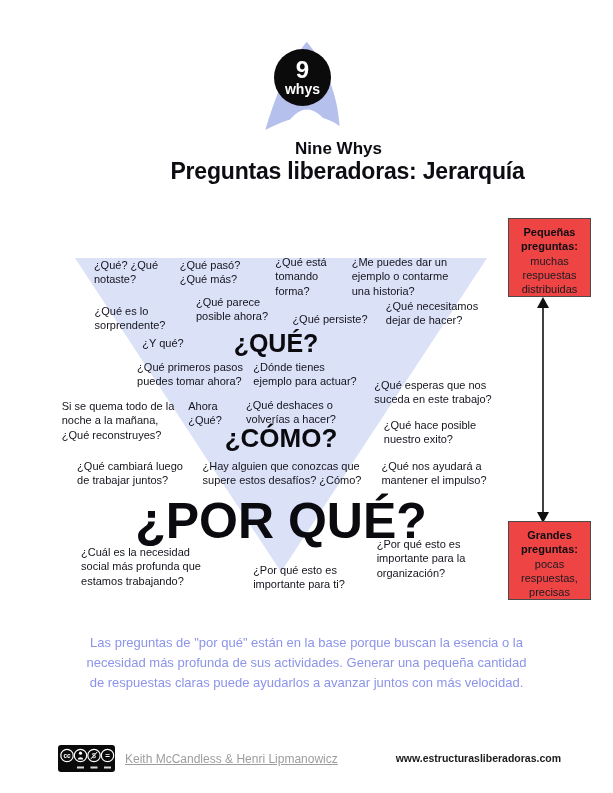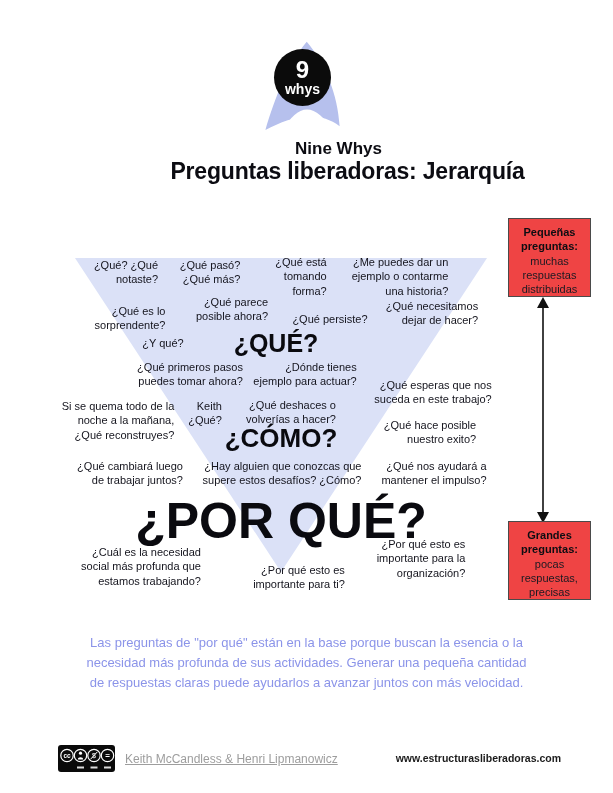--- a/index.html
+++ b/index.html
@@ -16,21 +16,21 @@
   .subtitle{position:absolute;left:0;top:139px;width:613px;text-align:center;
             font-size:17px;font-weight:bold;color:#0c0c12;padding-left:32px;}
   .title{position:absolute;left:0;top:158px;width:613px;text-align:center;
          font-size:23px;font-weight:bold;color:#0c0c12;letter-spacing:-0.2px;margin-left:41px;}
 
   
   .triangle{position:absolute;left:75px;top:258px;width:412px;height:314px;background:#dbe1f7;
             clip-path:polygon(0 0,100% 0,50% 100%);}
 
   
-  .q{position:absolute;transform:translate(-50%,-50%);white-space:pre-line;text-align:right;
+  .q{position:absolute;transform:translate(-50%,-50%);white-space:pre-line;text-align:left;
      font-size:11px;line-height:1.3;color:#14141d;}
   .level{position:absolute;transform:translate(-50%,-50%);font-weight:bold;color:#0a0a0f;white-space:nowrap;}
   .level-que{font-size:25px;}
   .level-como{font-size:26px;}
   .level-porque{font-size:50px;}
 
   
   .side-box{position:absolute;width:83px;height:79px;border:1px solid #4a4a4a;background:#ef4444;
             box-sizing:border-box;text-align:center;font-size:11px;line-height:1.3;padding-top:6px;}
   .side-box .bx-title{font-weight:bold;white-space:pre-line;color:#0d0d12;}
@@ -87,21 +87,21 @@
   <div class="q" style="left:432px;top:313px">¿Qué necesitamos
 dejar de hacer?</div>
   <div class="q" style="left:163px;top:343px">¿Y qué?</div>
   <div class="q" style="left:190px;top:374px">¿Qué primeros pasos
 puedes tomar ahora?</div>
   <div class="q" style="left:305px;top:374px">¿Dónde tienes
 ejemplo para actuar?</div>
   <div class="q" style="left:118px;top:420px">Si se quema todo de la
 noche a la mañana,
 ¿Qué reconstruyes?</div>
-  <div class="q" style="left:205px;top:413px">Keith
+  <div class="q" style="left:205px;top:413px">Ahora
 ¿Qué?</div>
   <div class="q" style="left:433px;top:392px">¿Qué esperas que nos
 suceda en este trabajo?</div>
   <div class="q" style="left:291px;top:412px">¿Qué deshaces o
 volverías a hacer?</div>
   <div class="q" style="left:430px;top:432px">¿Qué hace posible
 nuestro exito?</div>
   <div class="q" style="left:130px;top:473px">¿Qué cambiará luego
 de trabajar juntos?</div>
   <div class="q" style="left:282px;top:473px">¿Hay alguien que conozcas que

